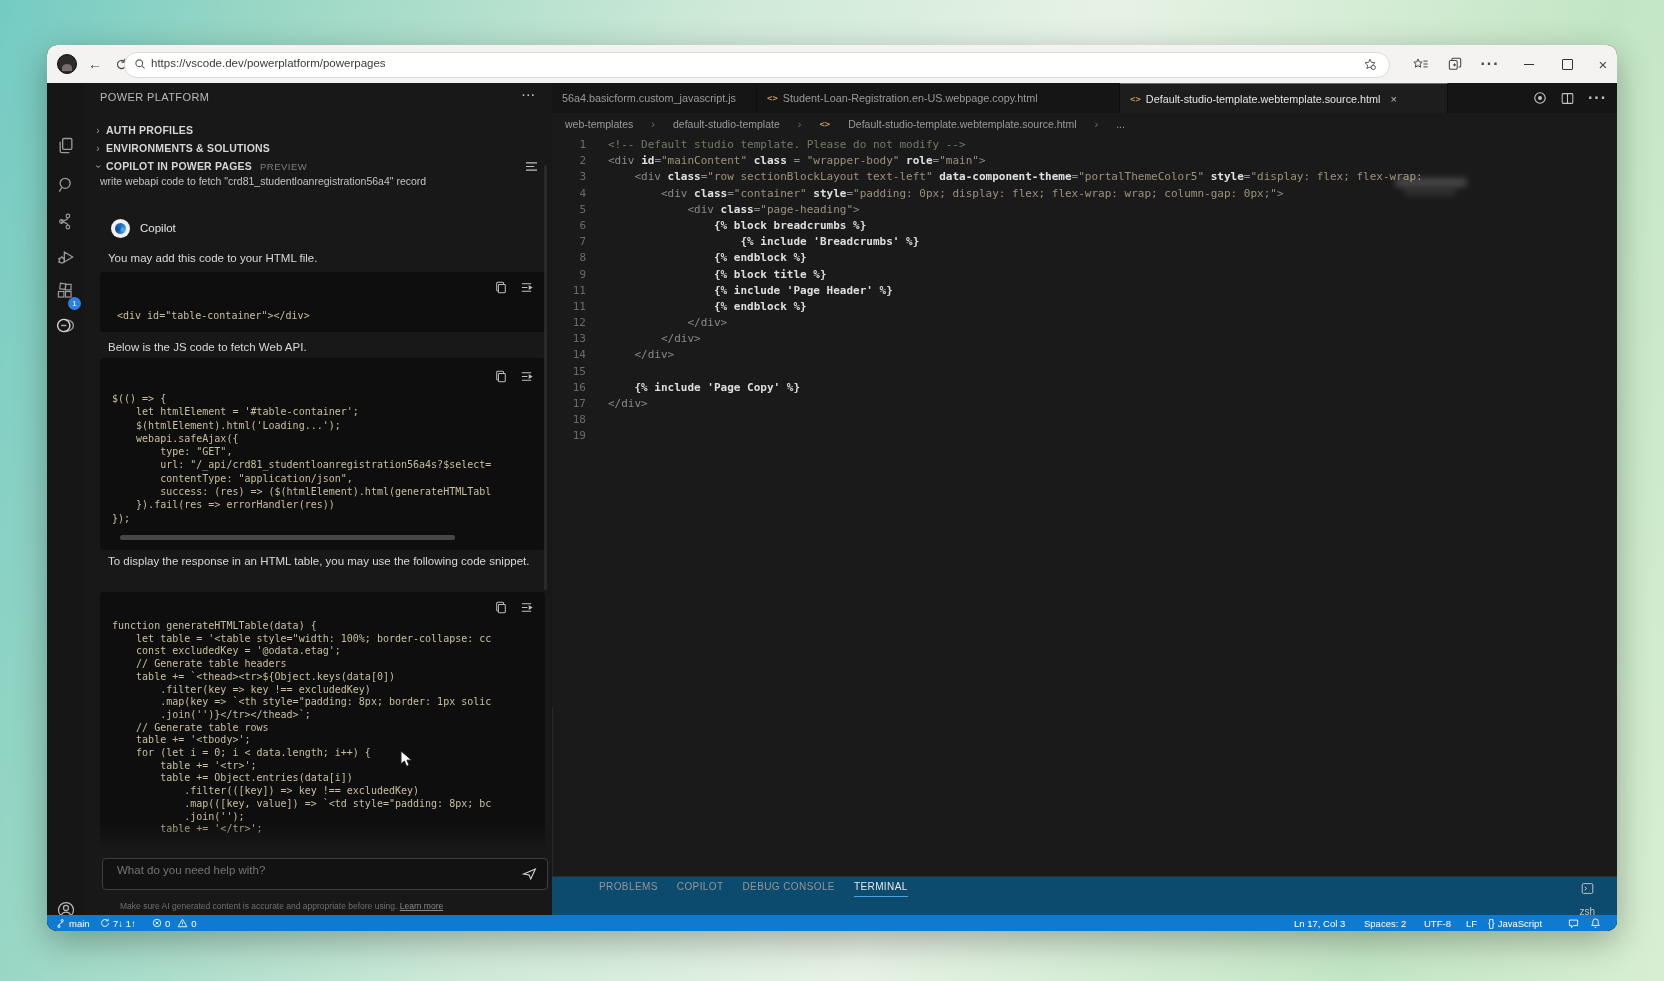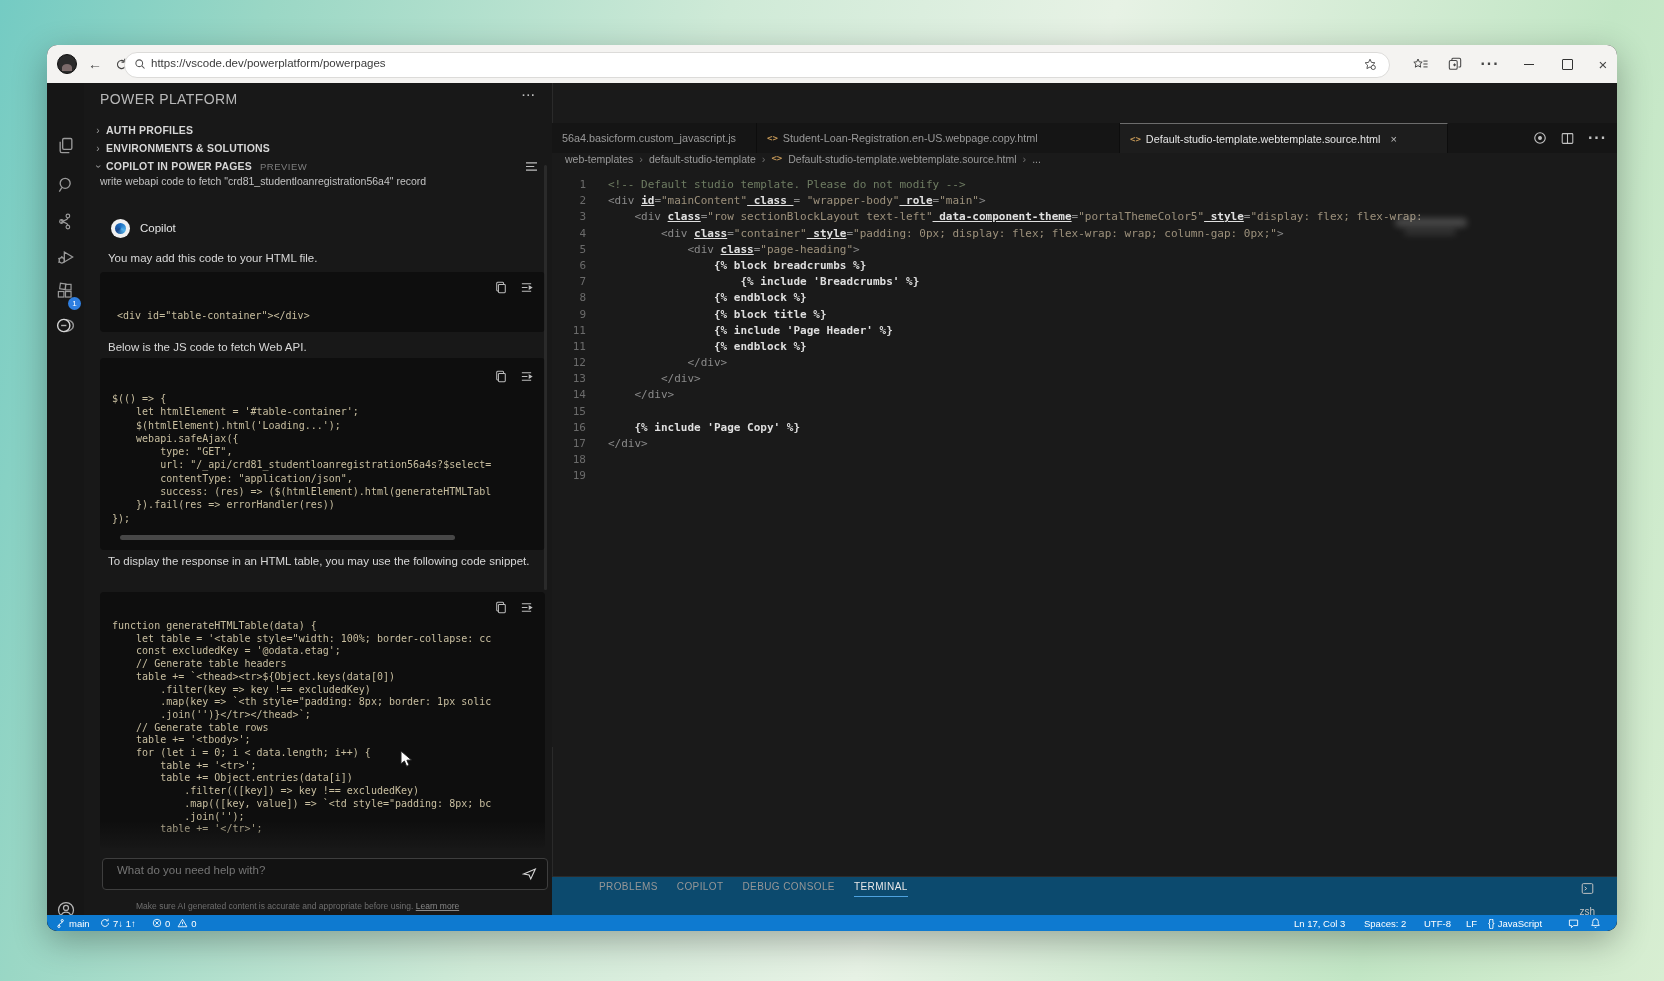--- a/index.html
+++ b/index.html
@@ -14,51 +14,51 @@
   .pill{position:absolute;left:77px;top:7px;width:1264px;height:24px;background:#fff;border:1px solid #dcdbd9;border-radius:13px;}
   .urltxt{position:absolute;left:26px;top:4px;font-size:11.5px;color:#3b3b3b;white-space:nowrap;}
   .wc{font-size:13px;color:#333;}
   
   .vsc{position:absolute;left:0;top:38px;width:1570px;height:848px;background:#1a1a1a;}
   .abar{position:absolute;left:0;top:0;width:37px;height:832px;background:#161616;}
   .aicon{position:absolute;left:0;width:37px;height:34px;display:flex;align-items:center;justify-content:center;}
   .badge{position:absolute;right:3px;bottom:-2px;width:13px;height:13px;border-radius:50%;background:#2f7fe0;color:#fff;
     font-size:8px;display:flex;align-items:center;justify-content:center;}
   .spanel{position:absolute;left:37px;top:0;width:468px;height:832px;background:#181818;border-right:1px solid #2a2a2a;}
-  .ptitle{position:absolute;left:16px;top:8px;font-size:14px;letter-spacing:.4px;color:#b9b9b9;}
+  .ptitle{position:absolute;left:16px;top:8px;font-size:11px;letter-spacing:.4px;color:#b9b9b9;}
   .trow{position:absolute;left:0;width:468px;height:18px;display:flex;align-items:center;color:#d6d6d6;font-size:10.5px;font-weight:bold;letter-spacing:.2px;}
   .chev{display:inline-block;width:16px;text-align:center;color:#9a9a9a;font-weight:normal;font-size:10px;margin-left:6px;}
   .chev.open{transform:rotate(90deg);}
   .prev{color:#7f7f7f;font-weight:normal;margin-left:8px;font-size:9.5px;letter-spacing:.5px;}
   .qtext{position:absolute;left:16px;top:92px;width:438px;font-size:10.5px;color:#c3c3c3;white-space:nowrap;overflow:hidden;}
   .msg{position:absolute;left:24px;font-size:11.5px;color:#d8d8d8;}
   .cblock{position:absolute;left:16px;width:445px;background:#0e0e0e;border-radius:4px;}
   .ccode{position:absolute;font-family:"DejaVu Sans Mono", monospace;font-size:10px;line-height:13.3px;color:#c9bfa0;white-space:pre;}
   .cbicons{position:absolute;right:12px;display:flex;gap:13px;color:#bdbdbd;}
   .hscroll{position:absolute;height:5px;border-radius:3px;background:#474747;}
   .fade{position:absolute;left:0;width:468px;height:38px;background:linear-gradient(rgba(24,24,24,0),#181818 80%);}
   .chatin{position:absolute;left:18px;top:775px;width:444px;height:30px;border:1px solid #3e3e3e;border-radius:4px;background:#121212;}
   .chatin input{position:absolute;left:12px;top:4px;width:390px;background:transparent;border:none;outline:none;color:#9c9c9c;font-size:11.5px;font-family:"Liberation Sans",sans-serif;}
-  .discl{position:absolute;left:28px;top:818px;width:420px;font-size:8.5px;color:#6f6f6f;white-space:nowrap;overflow:hidden;padding-left:24px;}
+  .discl{position:absolute;left:12px;top:818px;width:420px;font-size:8.5px;color:#6f6f6f;white-space:nowrap;overflow:hidden;padding-left:24px;}
   .pscroll{position:absolute;left:460px;top:82px;width:3px;height:425px;background:#3a3a3a;border-radius:2px;opacity:.55;}
   
-  .editor{position:absolute;left:505px;top:0;width:1065px;height:624px;background:#1a1a1a;overflow:hidden;margin-top:40px;}
+  .editor{position:absolute;left:505px;top:0;width:1065px;height:624px;background:#1a1a1a;overflow:hidden;}
   .tabbar{position:absolute;left:0;top:0;width:1065px;height:30px;background:#151515;display:flex;}
   .tab{height:30px;display:flex;align-items:center;padding:0 10px;border-right:1px solid #0d0d0d;color:#9a9a9a;font-size:10.8px;white-space:nowrap;overflow:hidden;box-sizing:border-box;}
   .tab.active{background:#1d1d1d;color:#e4e4e4;border-top:1px solid #6d6d6d;}
   .fico{color:#c89a58;font-family:"DejaVu Sans Mono",monospace;font-size:9px;margin-right:5px;font-weight:bold;}
   .tabx{margin-left:10px;color:#bdbdbd;font-size:11px;}
   .eacts{position:absolute;right:10px;top:0;height:30px;display:flex;align-items:center;gap:14px;color:#c2c2c2;}
-  .bcrumb{position:absolute;left:13px;top:30px;height:22px;display:flex;align-items:flex-start;gap:6px;color:#9a9a9a;font-size:10.5px;white-space:nowrap;}
+  .bcrumb{position:absolute;left:13px;top:30px;height:22px;display:flex;align-items:center;gap:18px;color:#9a9a9a;font-size:10.5px;white-space:nowrap;}
   .bsep{color:#6d6d6d;font-size:11px;}
   .codearea{position:absolute;left:0;top:54px;width:1065px;}
   .crow{display:flex;height:16.2px;line-height:16.2px;font-family:"DejaVu Sans Mono", monospace;font-size:11px;white-space:pre;}
   .gut{width:34px;text-align:right;color:#6b6b6b;flex:none;}
   .ctext{margin-left:22px;color:#d4d4d4;}
-  .sg-c{color:#6f7d63;} .sg-t{color:#8a8a8a;} .sg-a{color:#e0e0e0;font-weight:bold;text-decoration:underline;} .sg-s{color:#9d917c;} .sg-l{color:#dedede;font-weight:bold;}
+  .sg-c{color:#6f7d63;} .sg-t{color:#8a8a8a;} .sg-a{color:#e0e0e0;font-weight:bold;} .sg-s{color:#9d917c;} .sg-l{color:#dedede;font-weight:bold;}
   .smudge{position:absolute;background:rgba(235,235,235,.22);filter:blur(3px);border-radius:4px;}
   
   .bpanel{position:absolute;left:505px;top:793px;width:1065px;height:39px;background:#0c4a6e;border-top:1px solid #2b2b2b;}
   .ptabs{position:absolute;left:47px;top:4px;display:flex;gap:19px;font-size:10px;letter-spacing:.4px;color:#969696;}
   .ptab.active{color:#e8e8e8;border-bottom:1px solid #4da2e0;padding-bottom:4px;}
   .pacts{position:absolute;right:22px;top:5px;display:flex;align-items:center;gap:11px;color:#c4c4c4;font-size:10px;flex-direction:column;}
   .termout{position:absolute;left:47px;top:44px;font-family:"DejaVu Sans Mono",monospace;font-size:10.5px;color:#cfcfcf;white-space:pre;}
   
   .sbar{position:absolute;left:0;top:870px;width:1570px;height:16px;background:#0e7ad0;color:#fff;font-size:9.5px;}
   .sbar .sit{position:absolute;top:0;height:16px;display:flex;align-items:center;gap:3px;white-space:nowrap;}

